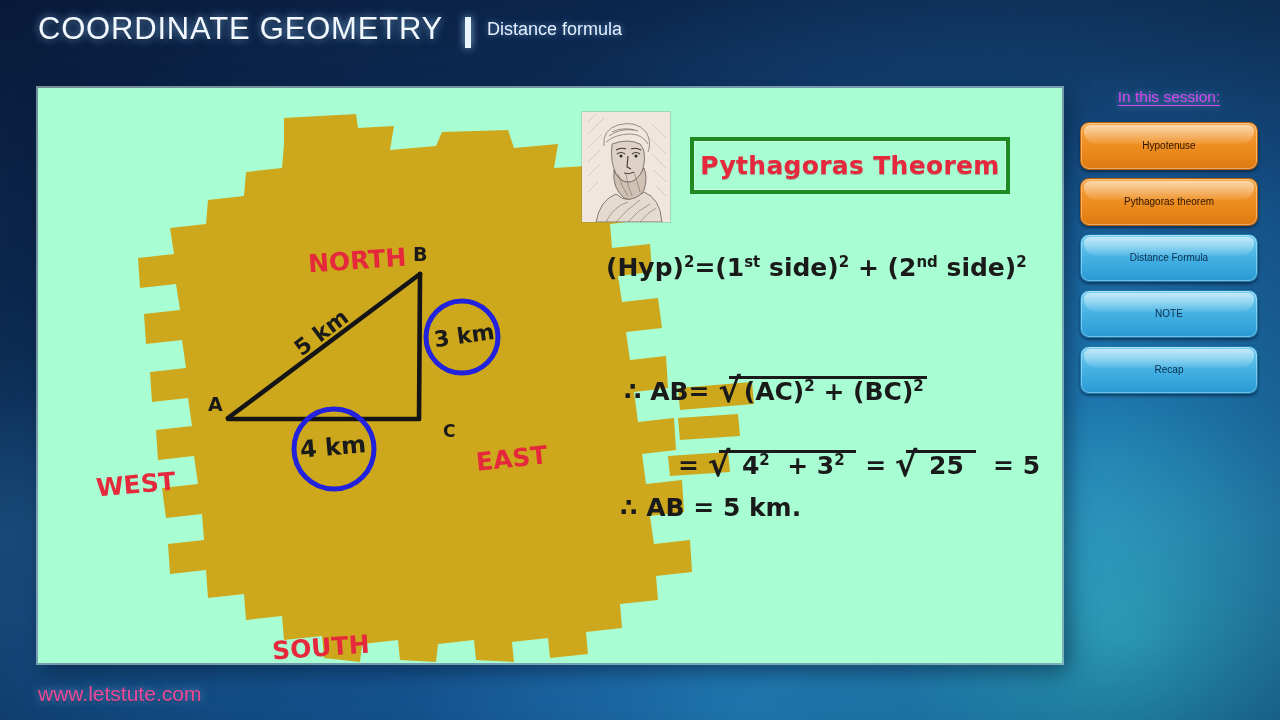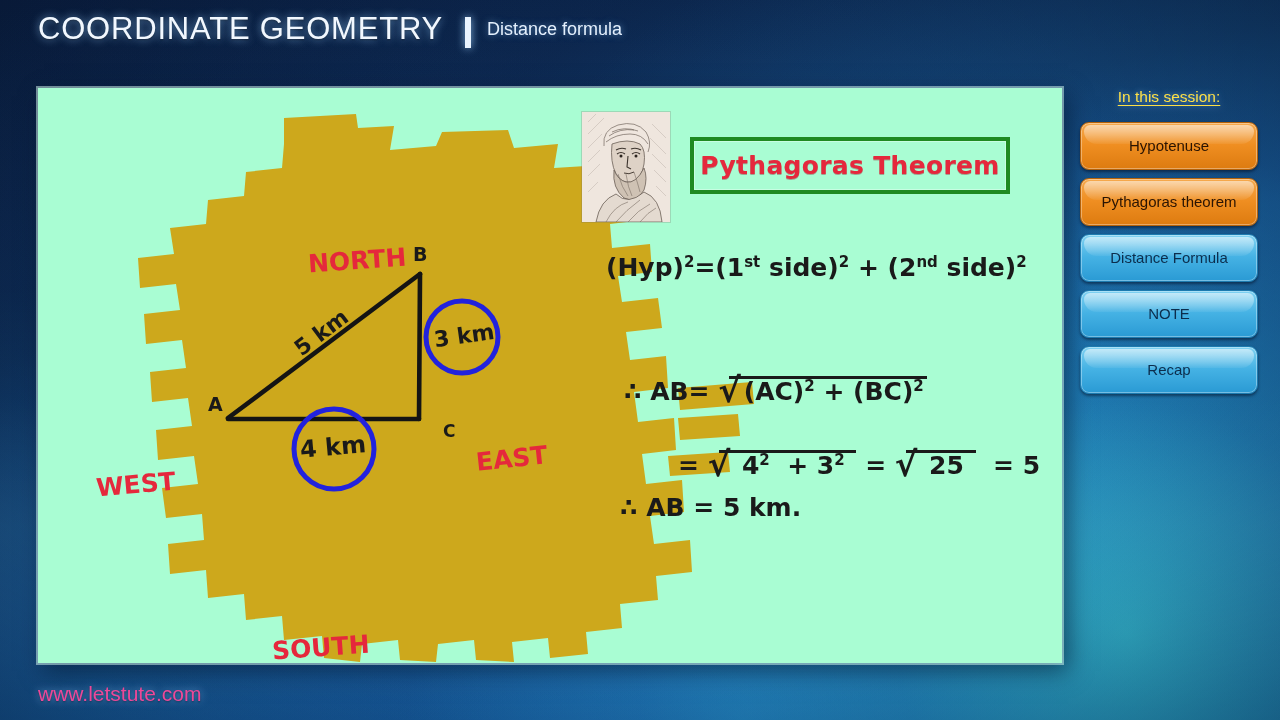--- a/index.html
+++ b/index.html
@@ -88,29 +88,29 @@
   .sq { position:relative; display:inline-block; }
   .sq > .bar {
     position:absolute; left:0.44em; right:0; top:0.04em; height:2.6px; background:#1a1a1a;
   }
   .rad { font-size:1.35em; line-height:0.8; display:inline-block; transform:translateY(2px); }
   .under { display:inline-block; padding:0 3px; }
 
   
   #sidebar { position:absolute; left:1076px; top:88px; width:186px; }
   #session-head {
-    font-size:15.5px; color:#fde047; text-align:center;
+    font-size:15.5px; color:#d946ef; text-align:center;
     text-decoration:underline; text-underline-offset:3px;
     text-shadow:0 0 6px rgba(140,200,255,0.7);
     margin-bottom:16px;
   }
   .nav-btn {
     position:relative; width:178px; min-height:48px; margin:0 auto 8px;
     border-radius:9px; display:flex; align-items:center; justify-content:center;
-    text-align:center; font-size:15px; line-height:1.05;
+    text-align:center; font-size:10px; line-height:1.05;
     box-shadow:0 2px 3px rgba(0,8,26,0.5), inset 0 0 0 1px rgba(255,255,255,0.35);
     overflow:hidden; cursor:pointer;
   }
   .nav-btn::after {
     content:""; position:absolute; left:3px; right:3px; top:2px; height:42%;
     border-radius:7px 7px 14px 14px;
     background:linear-gradient(180deg, rgba(255,255,255,0.55), rgba(255,255,255,0.05));
     pointer-events:none;
   }
   .nav-btn > span { position:relative; z-index:2; padding:4px 6px; }

